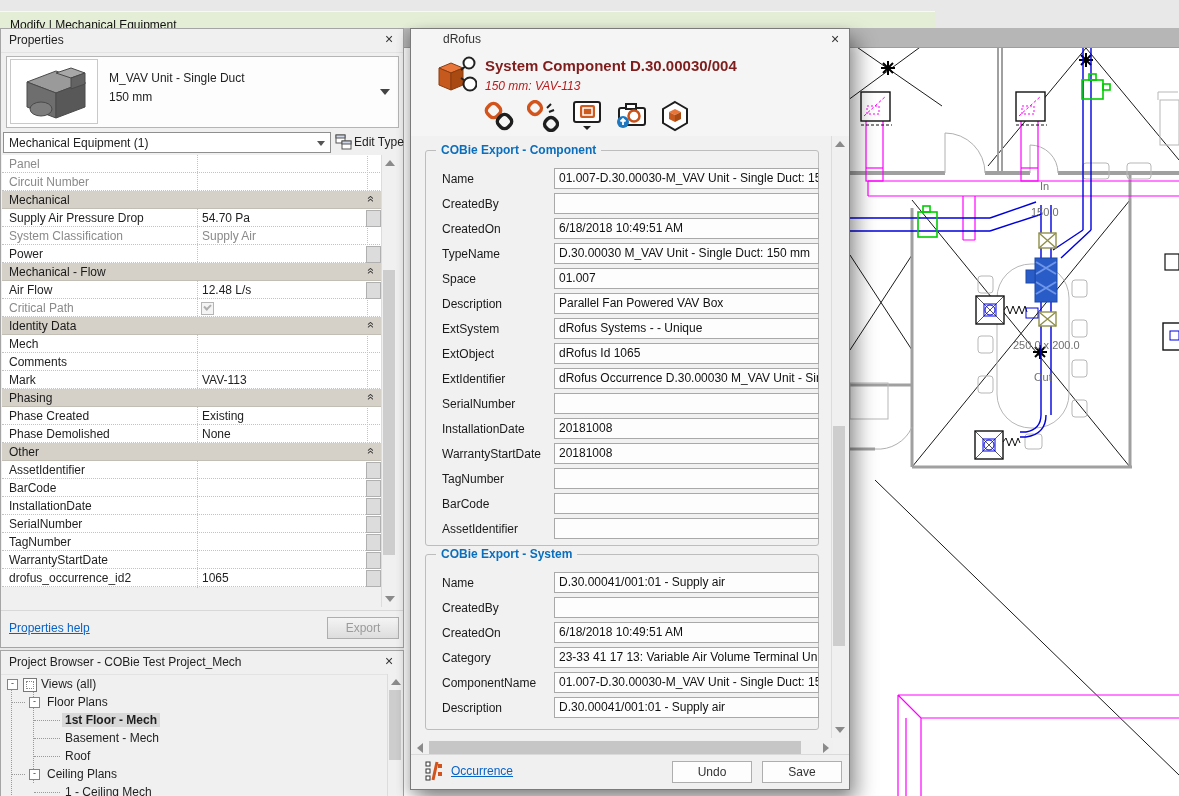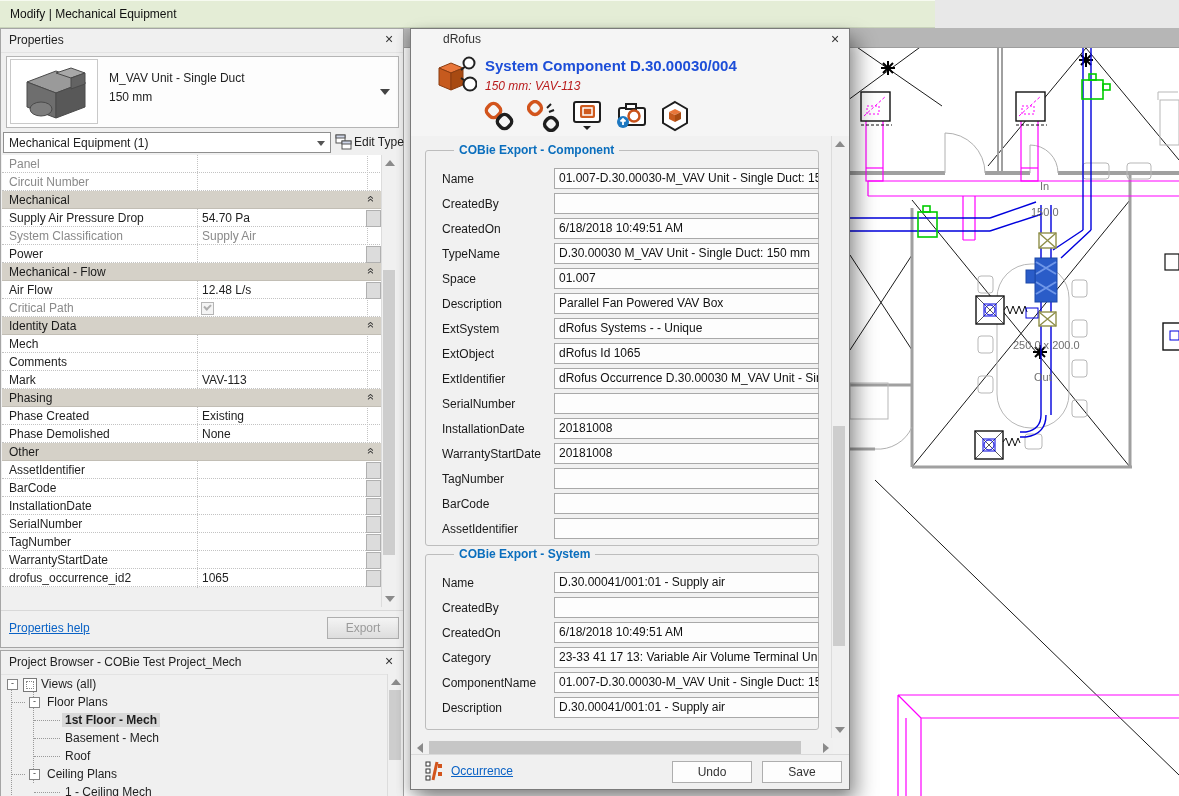--- a/index.html
+++ b/index.html
@@ -1,20 +1,20 @@
 <!DOCTYPE html>
 <html><head>
 <meta charset="utf-8">
 <style>
   html,body{margin:0;padding:0;}
   body{width:1179px;height:796px;overflow:hidden;background:#e8e8e8;
        font-family:"Liberation Sans","DejaVu Sans",sans-serif;font-size:12px;color:#1e1e1e;}
   #app{position:relative;width:1179px;height:796px;}
   
-  .topbar{position:absolute;left:0;top:0;width:935px;height:28px;background:#e4edd6;
+  .topbar{position:absolute;left:0;top:11px;width:935px;height:28px;background:#e4edd6;
           border-top:1px solid #f6faf0;border-bottom:1px solid #c9d4bb;box-sizing:border-box;}
   .topbar span{position:absolute;left:10px;top:6px;color:#111;font-size:12px;}
   
   .canvas{position:absolute;left:404px;top:28px;width:775px;height:768px;background:#fff;}
   .canvas .gstrip{position:absolute;left:0;top:0;width:100%;height:20px;background:#b6b6b6;border-bottom:1px solid #9e9e9e;box-sizing:border-box;}
   .canvas svg{position:absolute;left:446px;top:20px;}
   
   .panel{position:absolute;background:#f0f0f0;border:1px solid #a5a5a5;box-sizing:border-box;}
   .phead{position:relative;height:23px;border-bottom:1px solid #e3e3e3;}
   .phead .t{position:absolute;left:8px;top:4px;color:#222;}
@@ -70,27 +70,27 @@
   .stub{position:absolute;border-top:1px dotted #9a9a9a;height:0;top:9px;}
   .viewsicon{position:absolute;top:3px;width:12px;height:12px;border:1px solid #777;background:#fff;}
   .viewsicon:after{content:"";position:absolute;left:2px;top:2px;right:2px;bottom:2px;border:1px dotted #888;}
   
   .dialog{position:absolute;left:410px;top:28px;width:440px;height:762px;background:#f1f1f1;
           border:1px solid #7a7a7a;box-sizing:border-box;box-shadow:8px 10px 18px rgba(0,0,0,.38), -4px 4px 10px rgba(0,0,0,.18);}
   .dtitle{position:relative;height:21px;background:#f5f5f5;border-bottom:1px solid #e2e2e2;}
   .dtitle .t{position:absolute;left:8px;top:3px;color:#333;margin-left:24px;}
   .dhead{position:absolute;left:0;top:21px;width:100%;height:86px;background:#f5f5f5;}
   .dlogo{position:absolute;left:22px;top:6px;}
-  .dh1{position:absolute;left:74px;top:7px;font-size:15px;font-weight:bold;color:#1d4ed8;}
+  .dh1{position:absolute;left:74px;top:7px;font-size:15px;font-weight:bold;color:#7f1d1d;}
   .dh2{position:absolute;left:74px;top:29px;font-style:italic;color:#b91c1c;}
   .dtool{position:absolute;left:72px;top:50px;display:flex;gap:12px;}
   .dtool .ic{width:32px;height:32px;position:relative;}
   .dcontent{position:absolute;left:0;top:107px;width:422px;height:602px;overflow:hidden;}
   .fieldset{position:absolute;left:14px;width:394px;border:1px solid #bdbdbd;border-radius:3px;box-sizing:border-box;}
-  .fieldset .legend{position:absolute;left:28px;top:-8px;background:#f1f1f1;padding:0 5px;color:#0a6ebd;font-weight:bold;}
+  .fieldset .legend{position:absolute;left:10px;top:-8px;background:#f1f1f1;padding:0 5px;color:#0a6ebd;font-weight:bold;}
   .frow{position:relative;height:25px;}
   .frow .fl{position:absolute;left:16px;top:5px;color:#1a1a1a;}
   .frow .fi{position:absolute;left:128px;top:1px;width:255px;height:19px;background:#fdfdfd;border:1px solid #a9a9a9;
             padding:0 4px;line-height:19px;white-space:nowrap;overflow:hidden;color:#111;}
   .hsb{position:absolute;left:2px;top:711px;width:420px;height:15px;background:#f0f0f0;}
   .hsb .lt,.hsb .rt{position:absolute;top:3px;width:0;height:0;border-top:5px solid transparent;border-bottom:5px solid transparent;}
   .hsb .lt{left:4px;border-right:6px solid #8a8a8a;}
   .hsb .rt{right:4px;border-left:6px solid #8a8a8a;}
   .hsb .th{position:absolute;left:16px;top:1px;width:372px;height:13px;background:#c6c6c6;}
   .dfoot{position:absolute;left:0;bottom:0;width:100%;height:34px;background:#f0f0f0;border-top:1px solid #dadada;}

